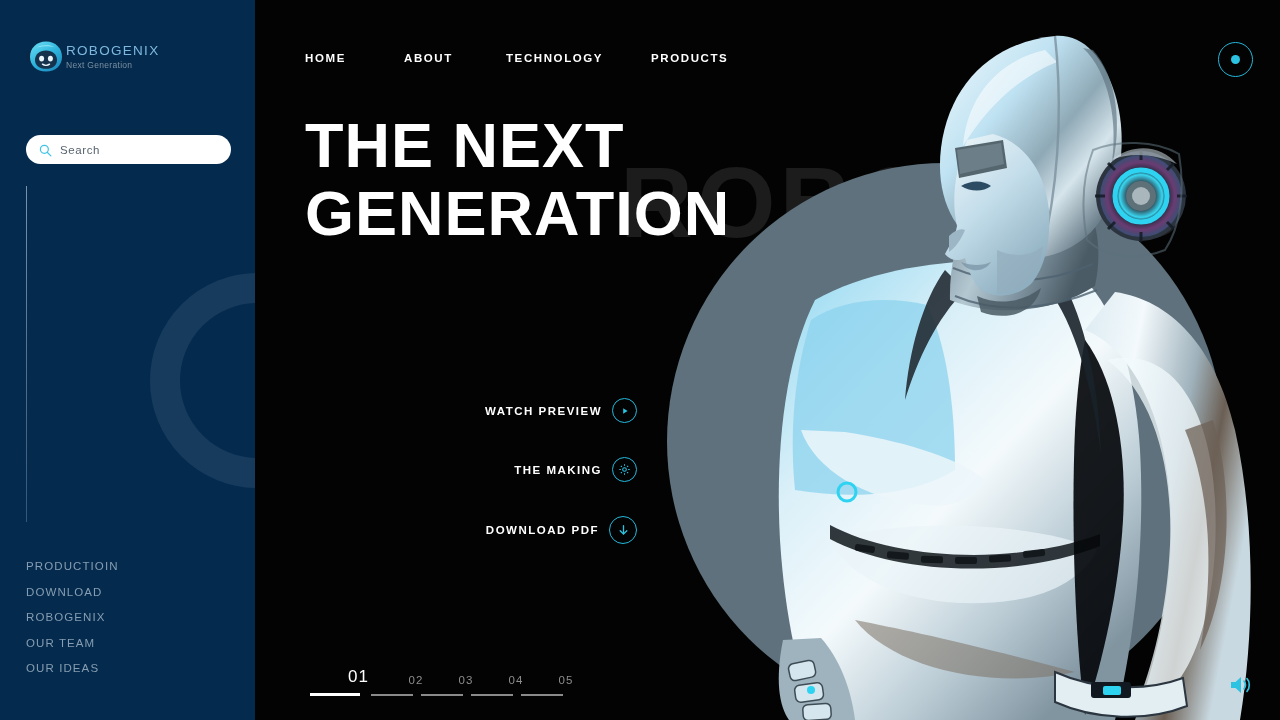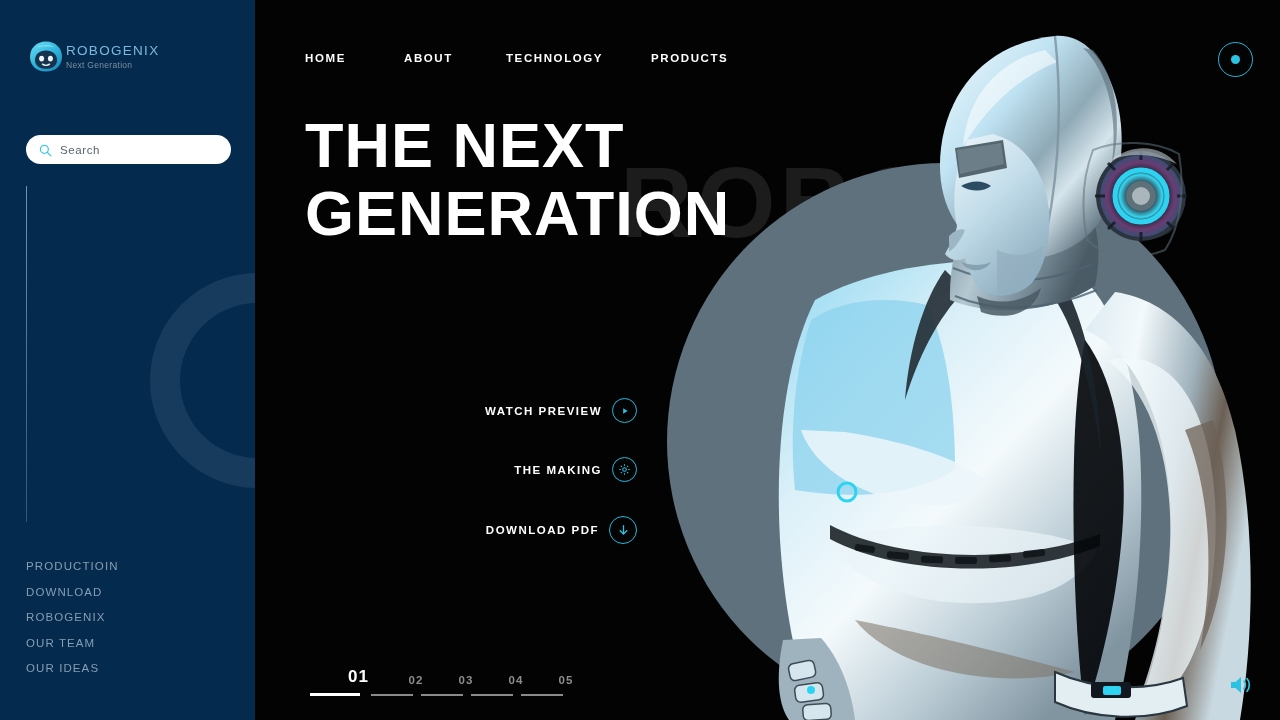--- a/index.html
+++ b/index.html
@@ -167,21 +167,21 @@
   
   .pager {
     position:absolute; left:47px; bottom:24px;
     display:flex; align-items:flex-end; gap:0; z-index:7;
   }
   .page-cell {
     display:flex; flex-direction:column; align-items:center;
     cursor:pointer;
   }
   .page-cell .num {
-    color:#8E8E8E; font-size:11.5px; font-weight:700;
+    color:#8E8E8E; font-size:11.5px; font-weight:400;
     letter-spacing:1.2px; line-height:1;margin-left:48px;
   }
   .page-cell .bar {
     margin-top:8px; height:2px; width:42px; background:#8A8A8A;
   }
   .page-cell.active .num { color:#FFFFFF; font-size:17px; letter-spacing:1px; }
   .page-cell.active .bar { height:3.5px; background:#FFFFFF; width:50px; }
   .pg-0 { width:65px; }
   .pg-n { width:50px; }
 

